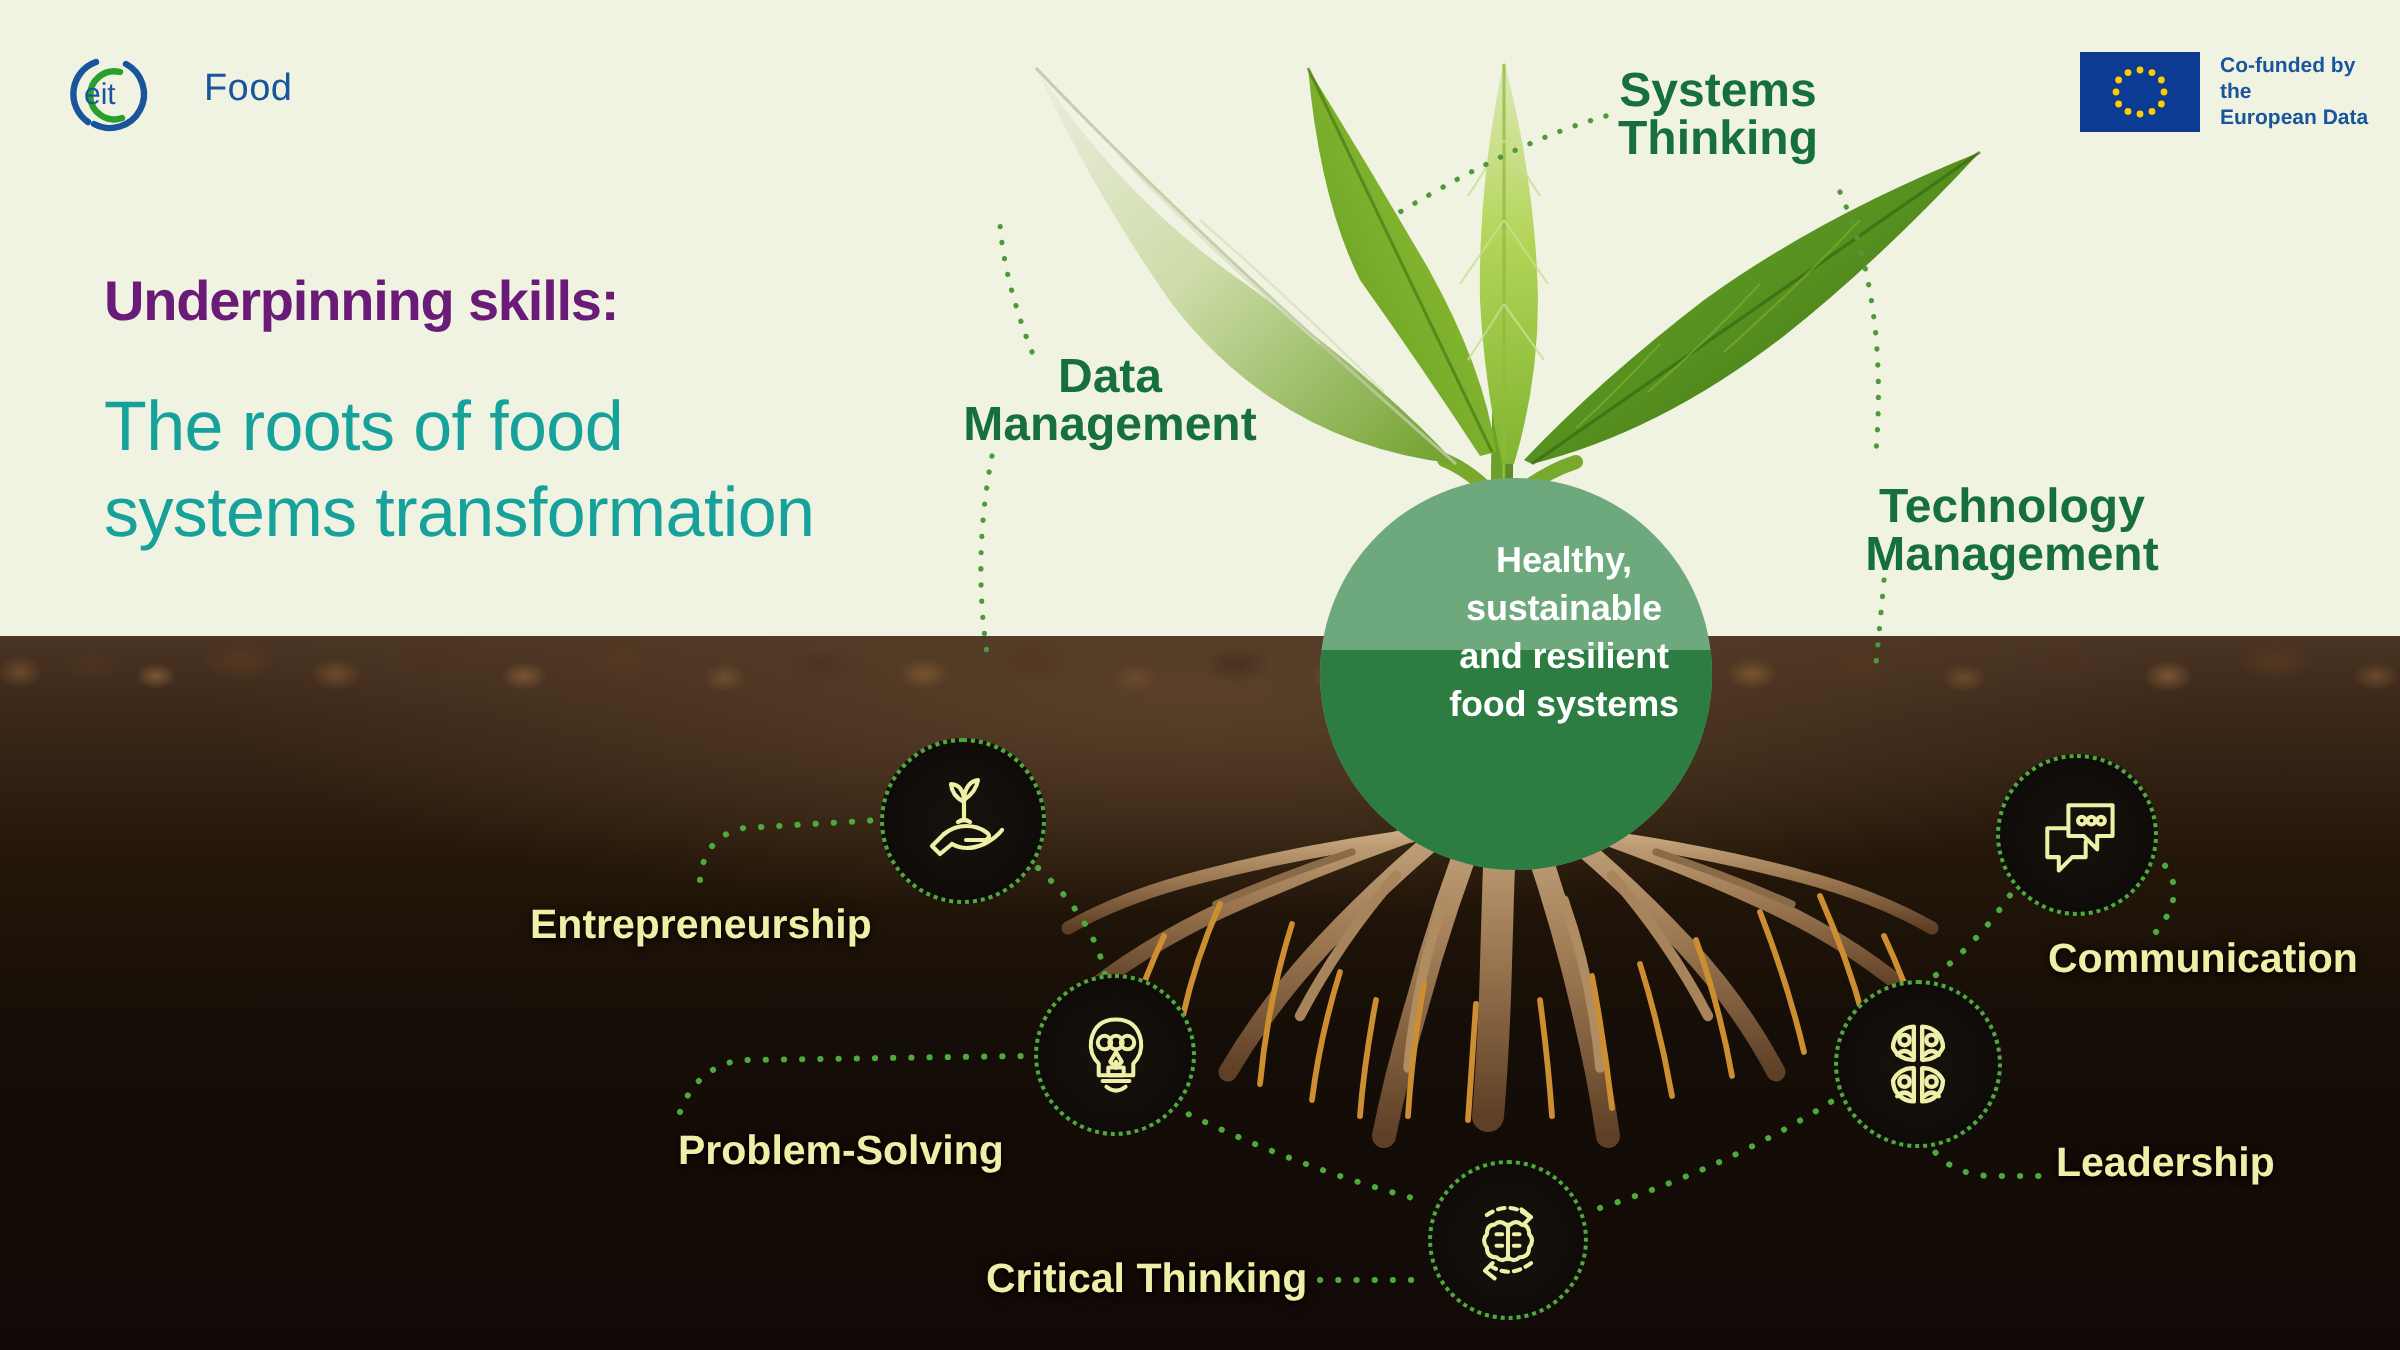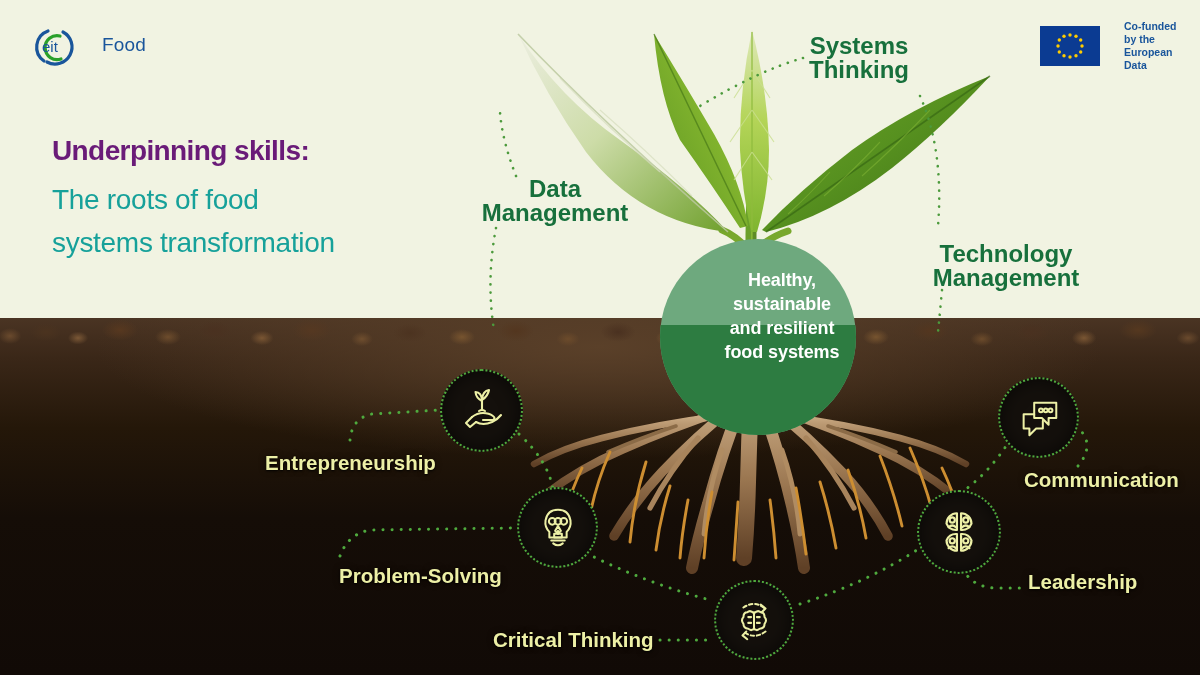--- a/index.html
+++ b/index.html
@@ -60,29 +60,29 @@
   }
   .core-label{
     position:absolute;left:684px;top:268px;width:196px;
     text-align:center;color:#ffffff;font-weight:bold;font-size:18px;line-height:24px;
     letter-spacing:-.1px;
   }
 
   
   .title-block{position:absolute;left:52px;top:128px;width:470px;}
   .title-main{font-size:28px;font-weight:bold;color:#6a1b78;line-height:46px;letter-spacing:-.6px;}
-  .title-sub{font-size:28px;color:#16a19a;line-height:43px;margin-top:4px;letter-spacing:-.3px;}
+  .title-sub{font-size:35px;color:#16a19a;line-height:43px;margin-top:18px;letter-spacing:-.3px;}
 
   
   .logo{position:absolute;left:20px;top:22px;width:180px;height:48px;}
   .logo-text{
     position:absolute;left:82px;top:12px;font-size:19px;color:#19559b;font-weight:500;letter-spacing:.2px;
   }
   
-  .eu-badge{position:absolute;left:1040px;top:24px;width:148px;height:44px;display:flex;align-items:center;gap:24px;}
+  .eu-badge{position:absolute;left:1040px;top:24px;width:148px;height:44px;display:flex;align-items:center;gap:10px;}
   .eu-flag{width:60px;height:40px;background:#0b3b92;position:relative;flex:0 0 auto;}
   .eu-text{font-size:10.5px;line-height:13px;color:#19559b;font-weight:bold;}
 
   
   .lbl{position:absolute;font-weight:bold;}
   .lbl-up{color:#17703c;font-size:24px;line-height:24px;}
   .lbl-down{
     color:#edf0a6;font-size:20.5px;line-height:25px;
     text-shadow:0 1px 2px rgba(0,0,0,.85),0 0 6px rgba(0,0,0,.5);
   }

